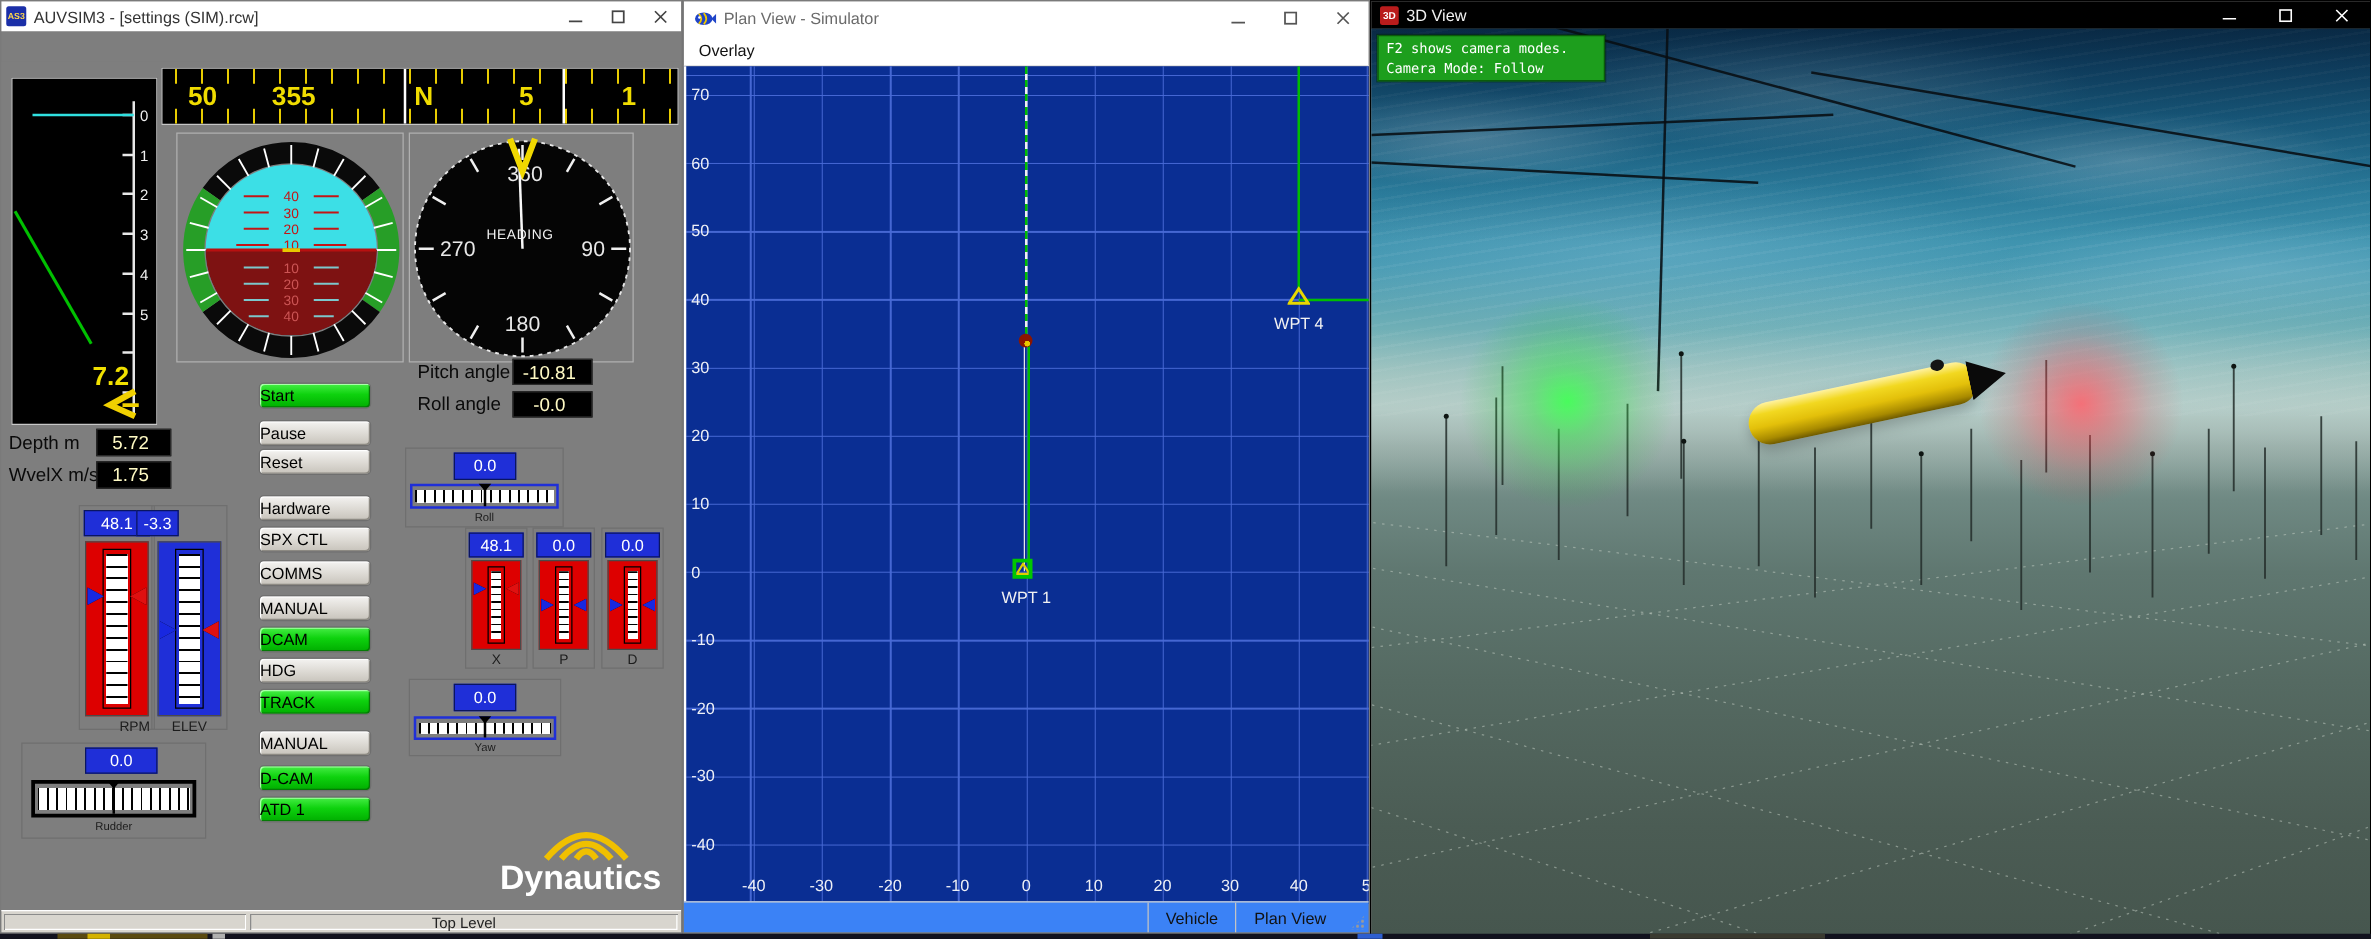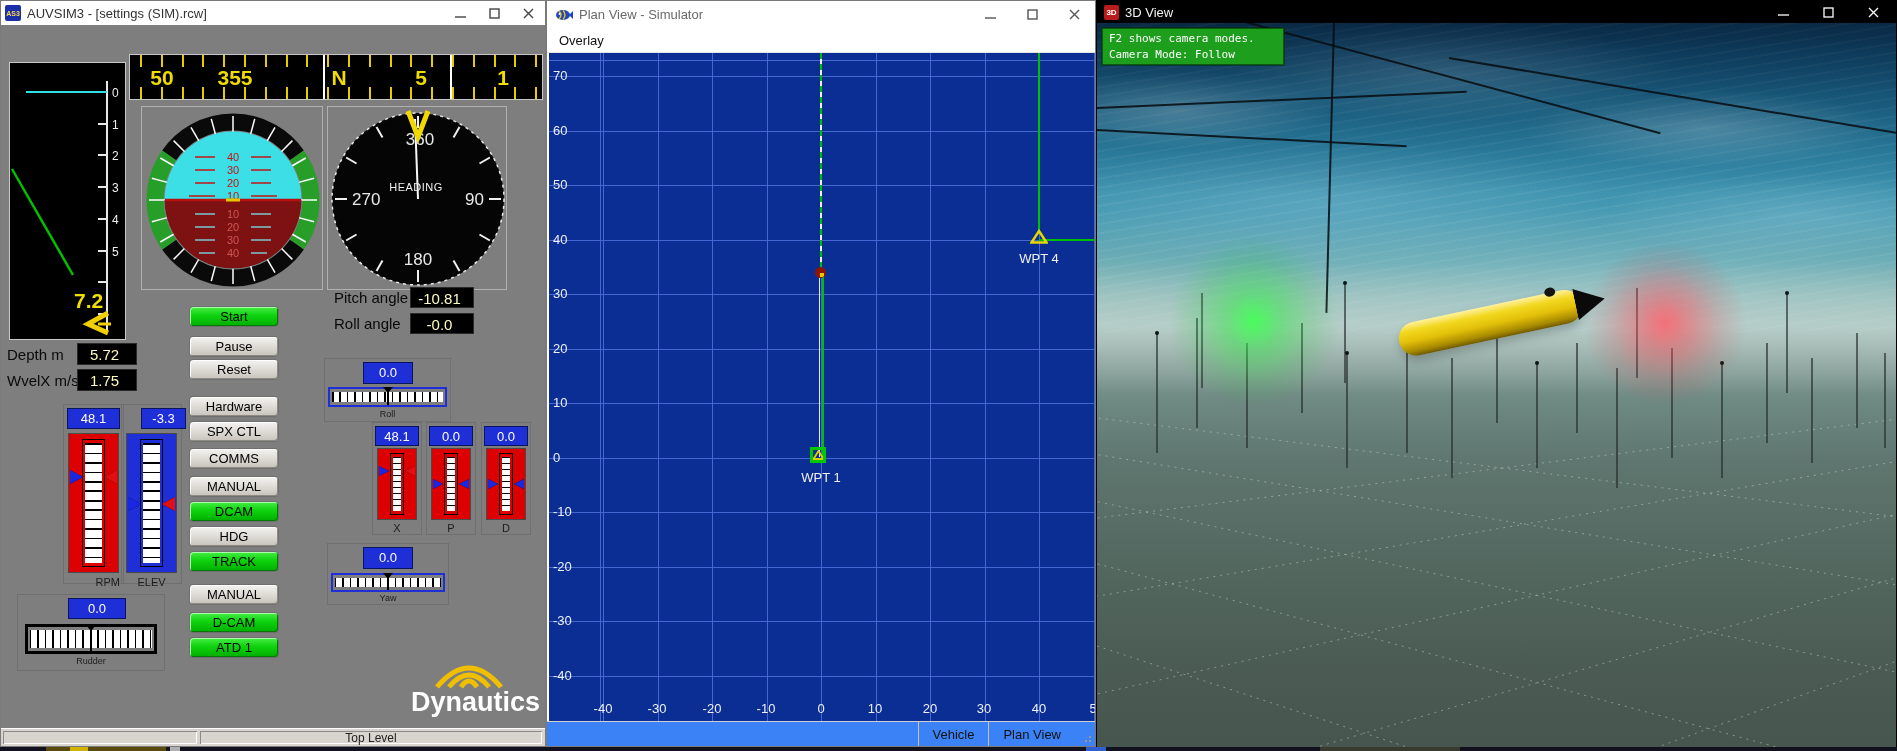--- a/index.html
+++ b/index.html
@@ -37,24 +37,24 @@
   .ptrR.sm { border-top-width:5px; border-bottom-width:5px; border-right-width:10px; }
   .ptrR.blue { border-right-color:#1828e0; }
   .glabel { position:absolute; font-size:11px; color:#1c1c1c; text-align:center; }
   .slider { position:absolute; background:#fff; border:2px solid #1f2fd8;
     background-image:repeating-linear-gradient(90deg,#000 0 1.5px,transparent 1.5px 7.5px);
     background-origin:content-box; background-clip:content-box; padding:3px 2px; }
   .slider.dark { border:3px solid #000; }
   .smark { position:absolute; left:50%; top:0; bottom:0; width:2px; background:#000; transform:translateX(-1px); }
   .smark::before { content:""; position:absolute; top:-2px; left:-4px;
     border-left:5px solid transparent; border-right:5px solid transparent; border-top:6px solid #000; }
-  .btn { position:absolute; left:188px; width:90px; height:21px; border-radius:4px;
+  .btn { position:absolute; left:206px; width:90px; height:21px; border-radius:4px;
     background:linear-gradient(180deg,#f4f3f1 0%,#dcd9d3 55%,#c7c3bb 100%);
     border:1px solid #6f6f6f; box-shadow:inset 1px 1px 0 #fff, inset -1px -1px 0 #8d8a83;
-    font-size:13px; color:#000; text-align:center; line-height:19px; }
+    font-size:13px; color:#000; text-align:left; line-height:19px; }
   .btn.green { background:linear-gradient(180deg,#46ee46 0%,#0ed20e 45%,#00ae00 100%);
     box-shadow:inset 1px 1px 0 #a8ffa8, inset -1px -1px 0 #067a06; }
   .sbar { position:absolute; left:0; right:0; background:#d8d5ce; border-top:1px solid #fff; }
   .sunken { position:absolute; box-shadow:inset 1px 1px 0 #8b8b8b, inset -1px -1px 0 #fff;
     font-size:12px; color:#222; display:flex; align-items:center; justify-content:center; }
 
   
   .tape { position:absolute; background:#000; border:1px solid #c6c6c6; overflow:hidden; }
   .tapeticks { position:absolute; left:0; right:0; height:12px;
     background-image:repeating-linear-gradient(90deg,#e8cc00 0 2px,transparent 2px 20.8px);
@@ -285,21 +285,21 @@
     <div class="cell" style="left:62px;top:355px;width:61px;height:180px;"></div>
     <div class="bluehdr" style="left:66px;top:359px;width:53px;height:21px;">48.1</div>
     <div class="gbody" style="left:67px;top:384px;width:51px;height:140px;background:#dd0000;">
       <div class="gstrip" style="left:13px;right:13px;top:5px;bottom:5px;"></div>
       <div class="ptrL" style="left:1px;top:36px;"></div>
       <div class="ptrR" style="right:1px;top:36px;"></div>
     </div>
     <div class="glabel" style="left:66px;top:527px;width:53px;text-align:right;">RPM</div>
 
     <div class="cell" style="left:120px;top:355px;width:61px;height:180px;"></div>
-    <div class="bluehdr" style="left:140px;top:359px;width:45px;height:21px;">-3.3</div>
+    <div class="bluehdr" style="left:108px;top:359px;width:34px;height:21px;">-3.3</div>
     <div class="gbody" style="left:125px;top:384px;width:51px;height:140px;background:#1f2fd8;">
       <div class="gstrip" style="left:13px;right:13px;top:5px;bottom:5px;"></div>
       <div class="ptrL" style="left:1px;top:63px;"></div>
       <div class="ptrR" style="right:1px;top:63px;"></div>
     </div>
     <div class="glabel" style="left:124px;top:527px;width:53px;">ELEV</div>
 
     <div class="cell" style="left:16px;top:545px;width:148px;height:77px;"></div>
     <div class="bluehdr" style="left:67px;top:549px;width:58px;height:21px;">0.0</div>
     <div class="slider dark" style="left:24px;top:575px;width:132px;height:30px;">
@@ -365,21 +365,21 @@
     <div class="slider" style="left:330px;top:524px;width:114px;height:19px;">
       <div class="smark"></div>
     </div>
     <div class="glabel" style="left:330px;top:544px;width:114px;font-size:9px;">Yaw</div>
 
     <svg class="abs" style="left:408px;top:606px;" width="120" height="34">
       <path d="M28 32 Q60 -6 92 32" stroke="#f0c000" stroke-width="5" fill="none"></path>
       <path d="M40 32 Q60 8 80 32" stroke="#f0c000" stroke-width="5" fill="none"></path>
       <path d="M52 32 Q60 20 68 32" stroke="#f0c000" stroke-width="5" fill="none"></path>
     </svg>
-    <div class="abs" style="left:399px;top:638px;width:140px;text-align:right;color:#fff;font-size:27px;font-weight:bold;">Dynautics</div>
+    <div class="abs" style="left:399px;top:638px;width:140px;text-align:left;color:#fff;font-size:27px;font-weight:bold;">Dynautics</div>
   </div>
 
   <div class="sbar" style="bottom:0;height:18px;">
     <div class="sunken" style="left:2px;top:2px;bottom:2px;width:194px;"></div>
     <div class="sunken" style="left:199px;top:2px;bottom:2px;right:3px;">Top Level</div>
   </div>
 </div>
 
 <div class="win" style="left:546px; width:550px; height:747px;">
   <div class="tbar" style="height:27px;">

